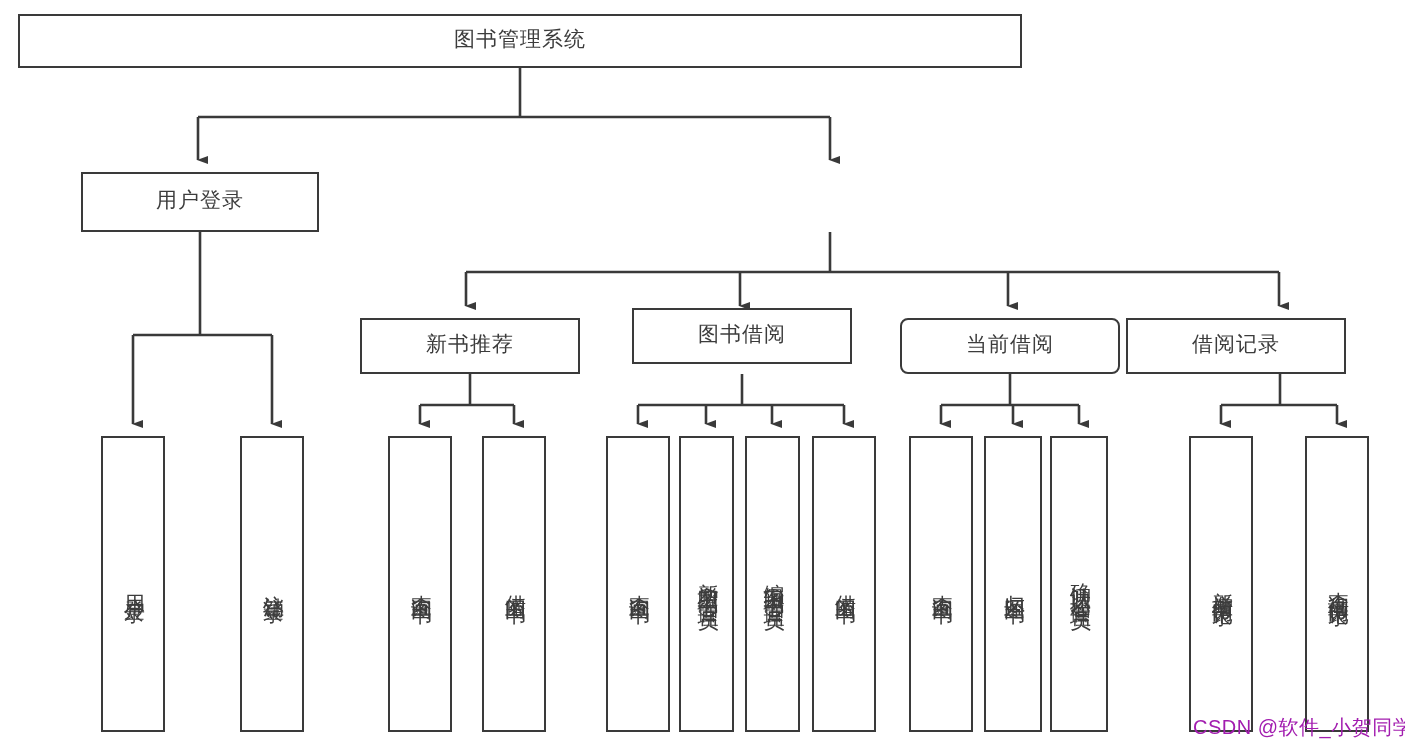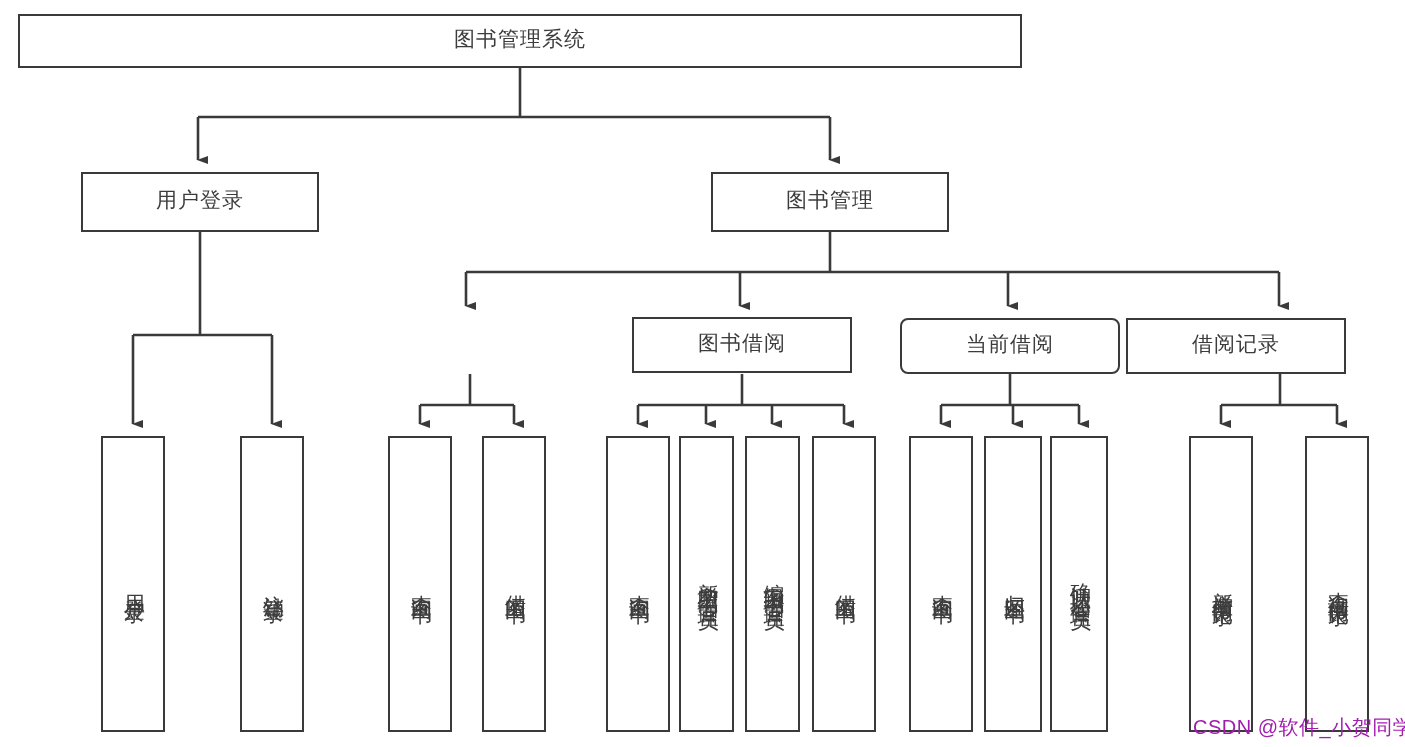--- a/index.html
+++ b/index.html
@@ -121,25 +121,25 @@
     </g>
   </svg>
 
   <div class="node node-h" style="left: 18px; top: 14px; width: 1004px; height: 54px;">
     <span class="label">图书管理系统</span>
   </div>
 
   <div class="node node-h" style="left: 81px; top: 172px; width: 238px; height: 60px;">
     <span class="label">用户登录</span>
   </div>
-  <div class="node node-h" style="left: 711px; top: 172px; width: 238px; height: 60px;">
-    <span class="label">图书管理</span>
+
+  <div class="node node-h" style="left: 360px; top: 318px; width: 220px; height: 56px;">
+    <span class="label">新书推荐</span>
   </div>
-
-  <div class="node node-h" style="left: 632px; top: 317px; width: 220px; height: 56px;">
+  <div class="node node-h" style="left: 632px; top: 308px; width: 220px; height: 56px;">
     <span class="label">图书借阅</span>
   </div>
   <div class="node node-h" style="left: 900px; top: 318px; width: 220px; height: 56px; border-radius: 8px;">
     <span class="label">当前借阅</span>
   </div>
   <div class="node node-h" style="left: 1126px; top: 318px; width: 220px; height: 56px;">
     <span class="label">借阅记录</span>
   </div>
 
   <div class="node node-v" style="left: 101px; top: 436px; width: 64px; height: 296px;">

